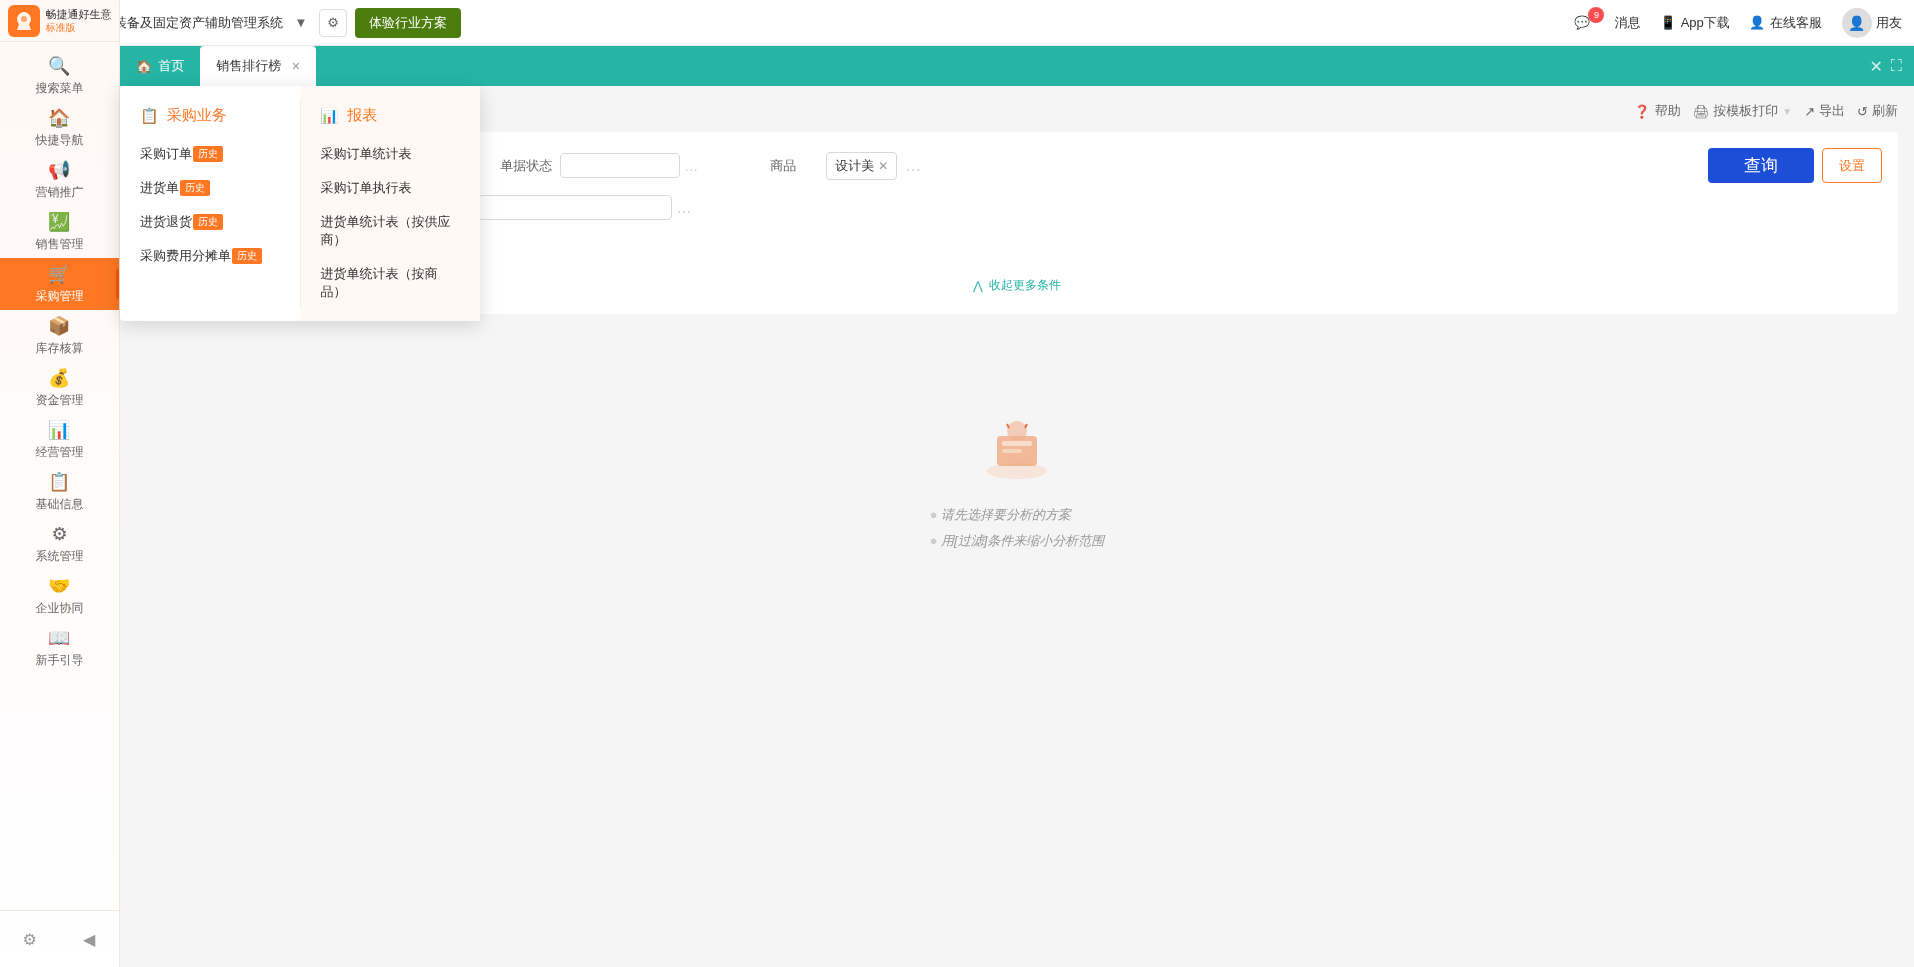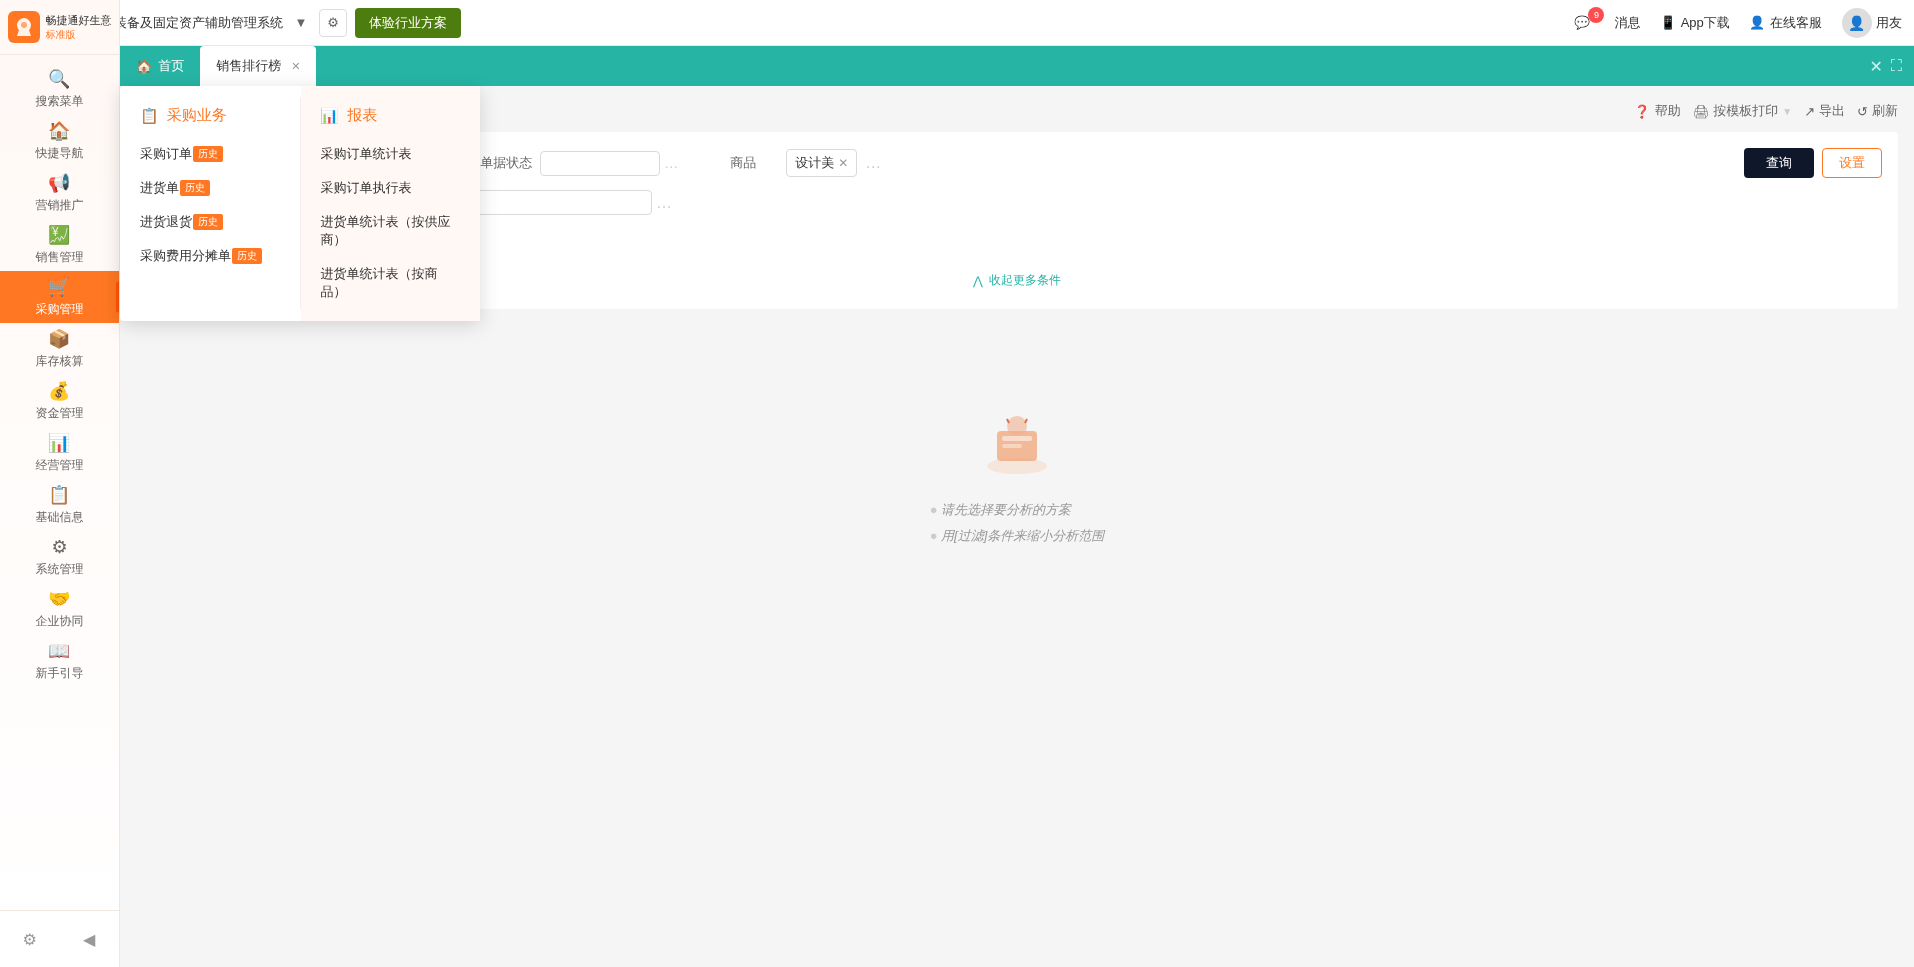--- a/index.html
+++ b/index.html
@@ -179,21 +179,21 @@
       left: 0;
       width: 120px;
       height: 100%;
       background: linear-gradient(180deg, #fff8f5 0%, #fff 100%);
       border-right: 1px solid #f0e8e0;
       z-index: 101;
       display: flex;
       flex-direction: column;
     }
     .sidebar-logo {
-      height: 55px;
+      height: 42px;
       display: flex;
       align-items: center;
       justify-content: center;
       border-bottom: 1px solid #f0e8e0;
       gap: 6px;
     }
     .sidebar-nav {
       flex: 1;
       overflow-y: auto;
       padding: 8px 0;
@@ -263,21 +263,21 @@
     
     .filter-area {
       background: #fff;
       border-radius: 4px;
       padding: 16px;
       margin-bottom: 12px;
     }
     .filter-row {
       display: flex;
       align-items: center;
-      gap: 12px;
+      gap: 32px;
       margin-bottom: 12px;
       flex-wrap: wrap;
     }
     .filter-item {
       display: flex;
       align-items: center;
       gap: 8px;
     }
     .filter-label {
       color: #666;
@@ -361,27 +361,27 @@
     }
     .action-link {
       display: flex;
       align-items: center;
       gap: 4px;
       color: #666;
       cursor: pointer;
       font-size: 13px;
     }
     .btn-query {
-      background: #0f172a;
+      background: #1d4ed8;
       color: white;
       border: none;
-      padding: 6px 22px;
-      border-radius: 4px;
-      cursor: pointer;
-      font-size: 13px;
+      padding: 6px 36px;
+      border-radius: 4px;
+      cursor: pointer;
+      font-size: 17px;
     }
     .btn-settings {
       background: #fff;
       color: #ff7722;
       border: 1px solid #ff7722;
       padding: 5px 16px;
       border-radius: 4px;
       cursor: pointer;
       font-size: 13px;
     }

